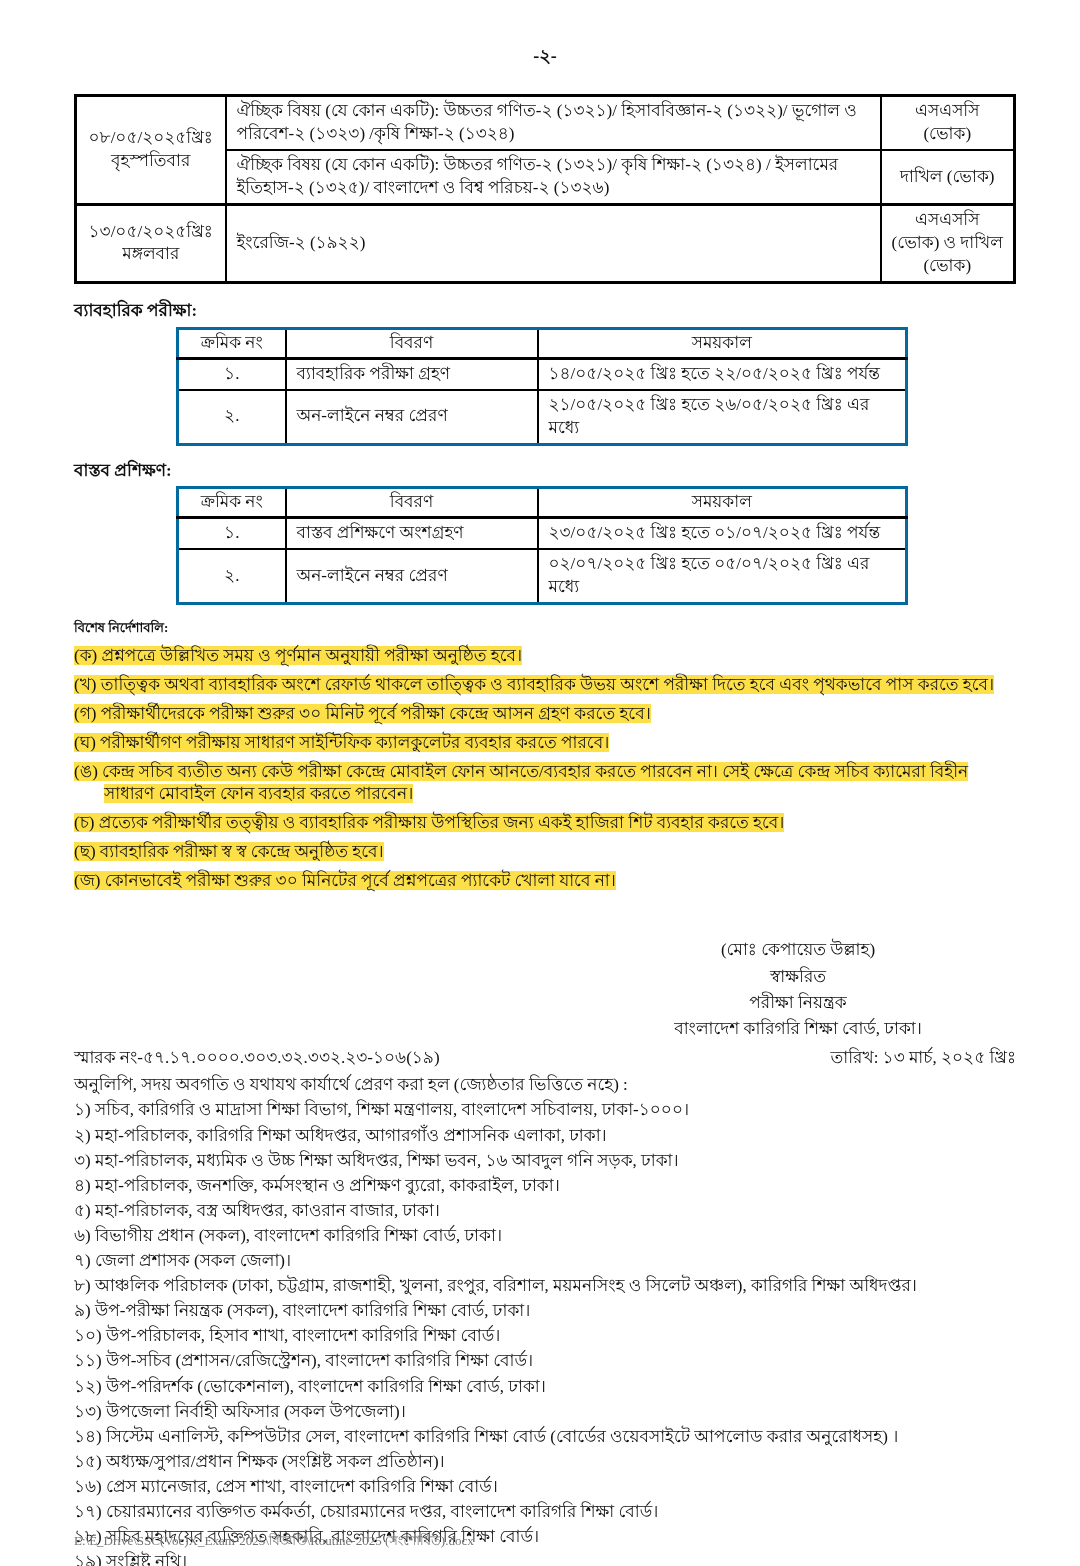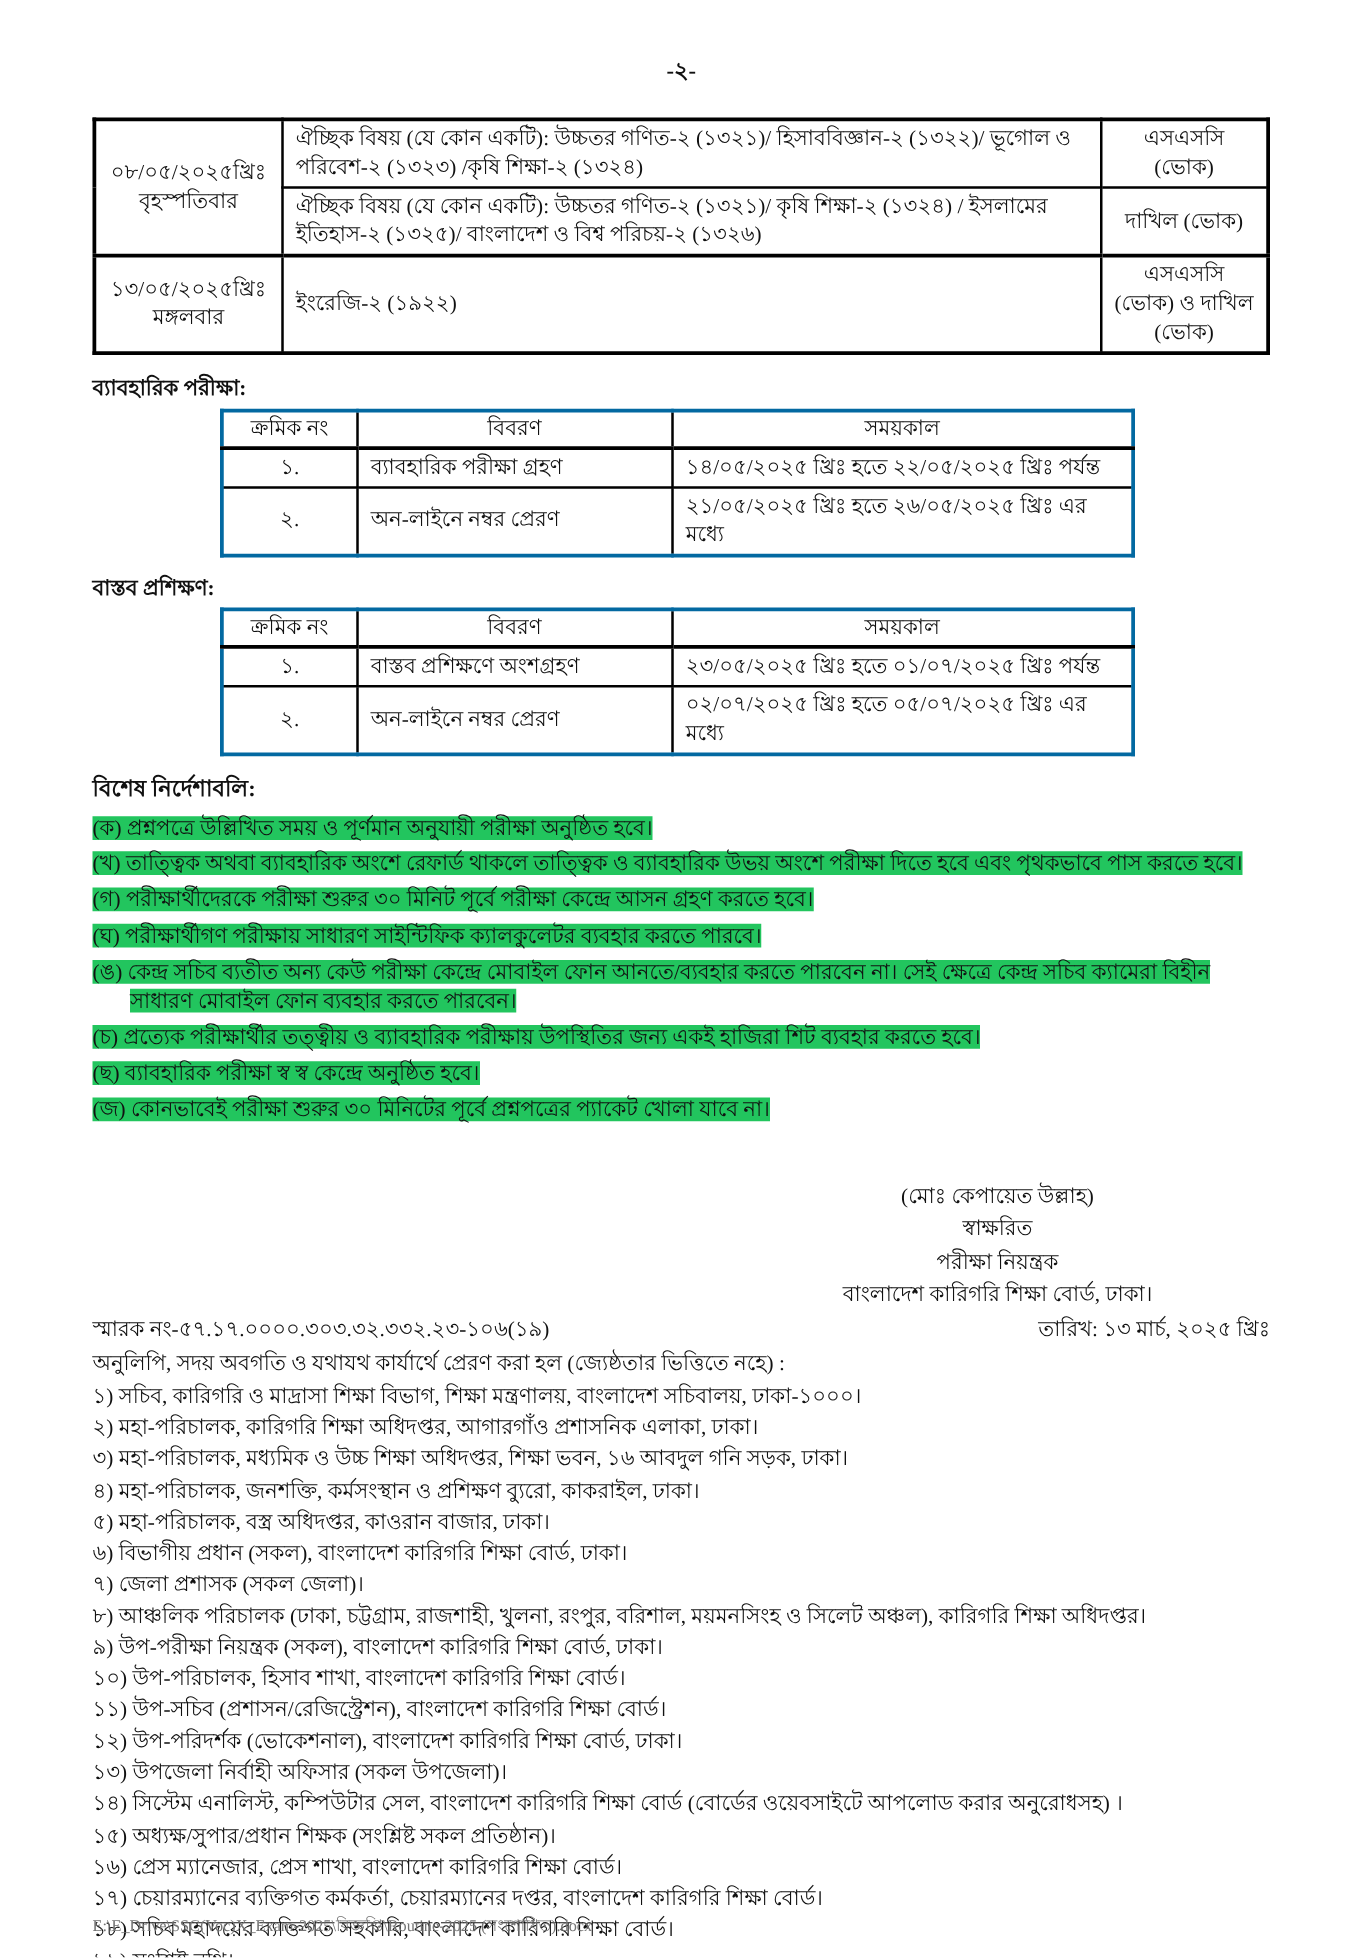--- a/index.html
+++ b/index.html
@@ -28,23 +28,23 @@
 
   
   .section-title { font-weight:bold; margin:8px 0 4px; }
   .mini-table { width:732px; margin:0 0 14px 102px; border:3px solid #0369a1; }
   .mini-table th { border:2px solid #000; border-bottom:3px solid #000; font-weight:normal; padding:2px 8px; text-align:center; }
   .mini-table td { border:2px solid #000; padding:3px 10px; }
   .mini-table .col-sl { width:108px; text-align:center; }
   .mini-table .col-desc { width:252px; }
 
   
-  .inst-title { font-weight:bold; font-size:18px; margin:4px 0 8px; }
+  .inst-title { font-weight:bold; font-size:13px; margin:4px 0 8px; }
   .inst-item { padding-left:30px; text-indent:-30px; margin-bottom:6px; }
-  .inst-item > span { background:#22c55e; }
+  .inst-item > span { background:#fde047; }
 
   
   .sig-top { width:380px; margin:44px 28px 0 auto; text-align:center; line-height:1.55; }
   .memo-row { display:flex; justify-content:space-between; align-items:flex-end; margin-top:4px; }
 
   
   .dist { margin-top:4px; }
   .dist-heading { margin-bottom:3px; }
   .dist-item { padding-left:36px; text-indent:-36px; line-height:1.3; margin-bottom:3px; }
 

